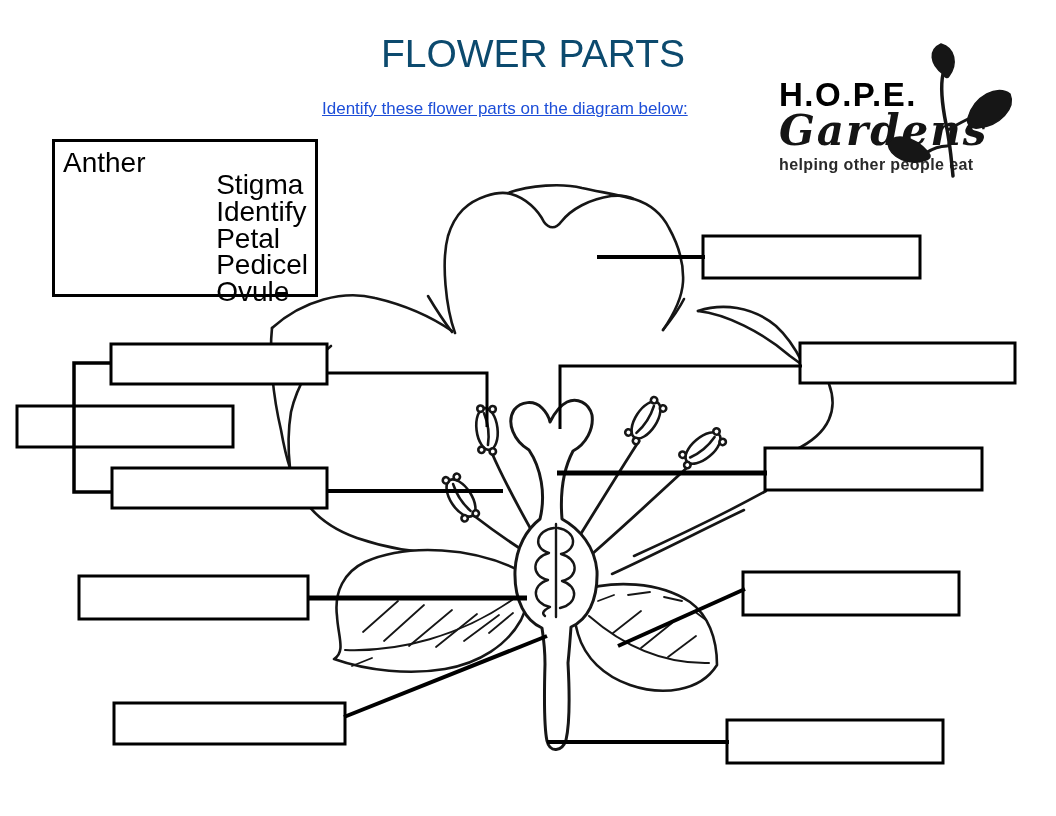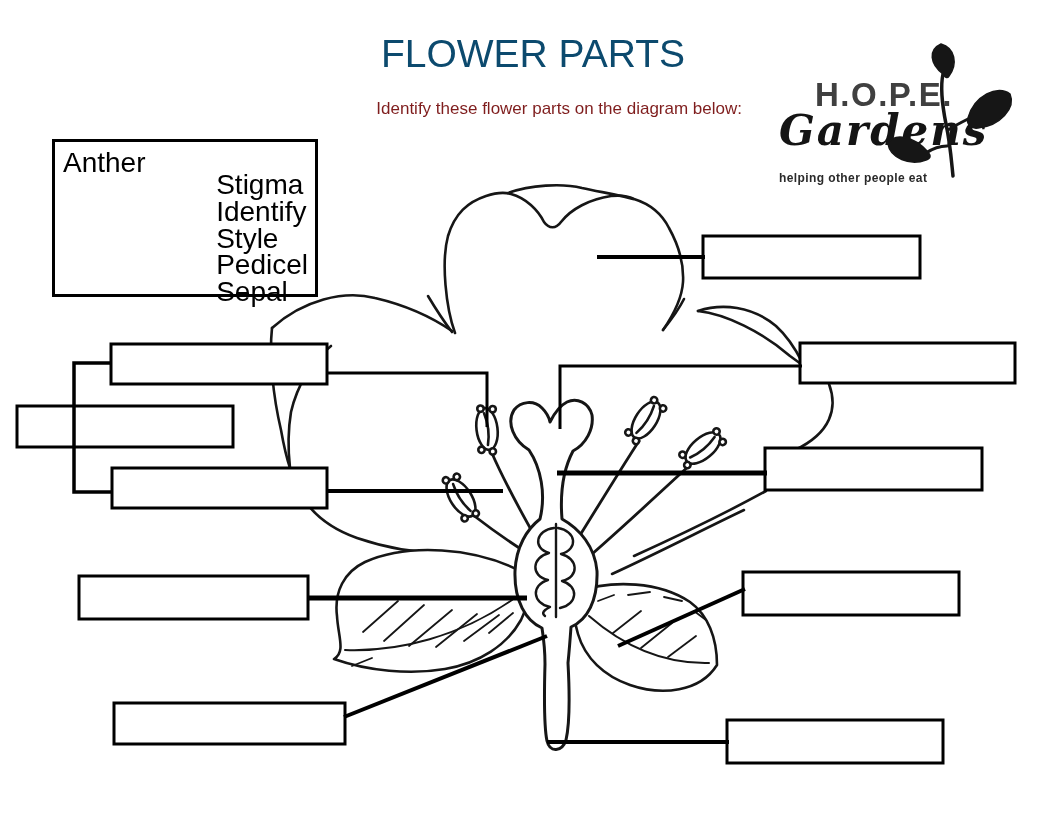--- a/index.html
+++ b/index.html
@@ -11,37 +11,36 @@
   }
   .abs{position:absolute;}
   
   #title{
     left:318px;top:34px;width:430px;
     font-size:39px;font-weight:400;letter-spacing:0px;
     line-height:1.05;text-align:center;color:#0c4a6e;
   }
   #subtitle{
     left:322px;top:99px;width:420px;
-    font-size:17px;text-align:right;color:#7f1d1d;
+    font-size:17px;text-align:left;color:#1d4ed8;text-decoration:underline;
   }
   
   #logo{left:779px;top:78px;width:250px;}
   #logo .acronym{
-    font-size:33px;font-weight:700;letter-spacing:1.5px;color:#404040;
+    font-size:33px;font-weight:700;letter-spacing:1.5px;color:#000000;
     line-height:1;
-    margin-left:36px;
   }
   #logo .gname{
     font-family:"DejaVu Serif", serif;font-style:italic;font-weight:700;
     font-size:42px;line-height:0.92;color:#141414;letter-spacing:2px;
     margin-top:1px;
   }
   #logo .tagline{
-    font-size:12px;font-weight:700;letter-spacing:0.4px;color:#2a2a2a;
-    margin-top:20px;
+    font-size:16px;font-weight:700;letter-spacing:0.4px;color:#2a2a2a;
+    margin-top:5px;
   }
   
   #wordbank{
     left:52px;top:139px;width:266px;height:158px;
     border:3px solid #000;background:#fff;box-sizing:border-box;
     display:flex;padding:8px 0 0 8px;
   }
   #wordbank .col{display:flex;flex-direction:column;}
   #wordbank .col1{width:155px;}
   #wordbank .col2{width:100px;margin-top:22px;}
@@ -62,23 +61,23 @@
   <div class="tagline">helping other people eat</div>
 </div>
 
 <div class="abs" id="wordbank">
   <div class="col col1">
     <span>Anther</span>
   </div>
   <div class="col col2">
     <span>Stigma</span>
     <span>Identify</span>
-    <span>Style</span>
+    <span>Petal</span>
     <span>Pedicel</span>
-    <span>Sepal</span>
+    <span>Ovule</span>
   </div>
 </div>
 
 <svg width="1056" height="816" viewBox="0 0 1056 816">
   <g fill="none" stroke="#161616" stroke-width="2.6" stroke-linecap="round" stroke-linejoin="round">
 
     <path d="M 455,333 C 446,308 441,262 448,236 C 455,213 468,202 486,196 C 495,193 504,192 511,194 C 526,198 538,210 544,222 C 549,229 556,229 561,222 C 571,209 590,199 611,196 C 620,195 628,196 634,199 C 650,204 662,214 669,228 C 679,246 684,264 683,282 C 682,299 674,314 663,330"></path>
     <path d="M 508,193 C 530,185 562,183 582,188 C 600,192 620,195 633,199"></path>
     <path d="M 272,328 C 303,300 344,290 375,298 C 405,305 433,318 452,331"></path>
     <path d="M 428,296 C 437,311 445,323 452,332"></path>

